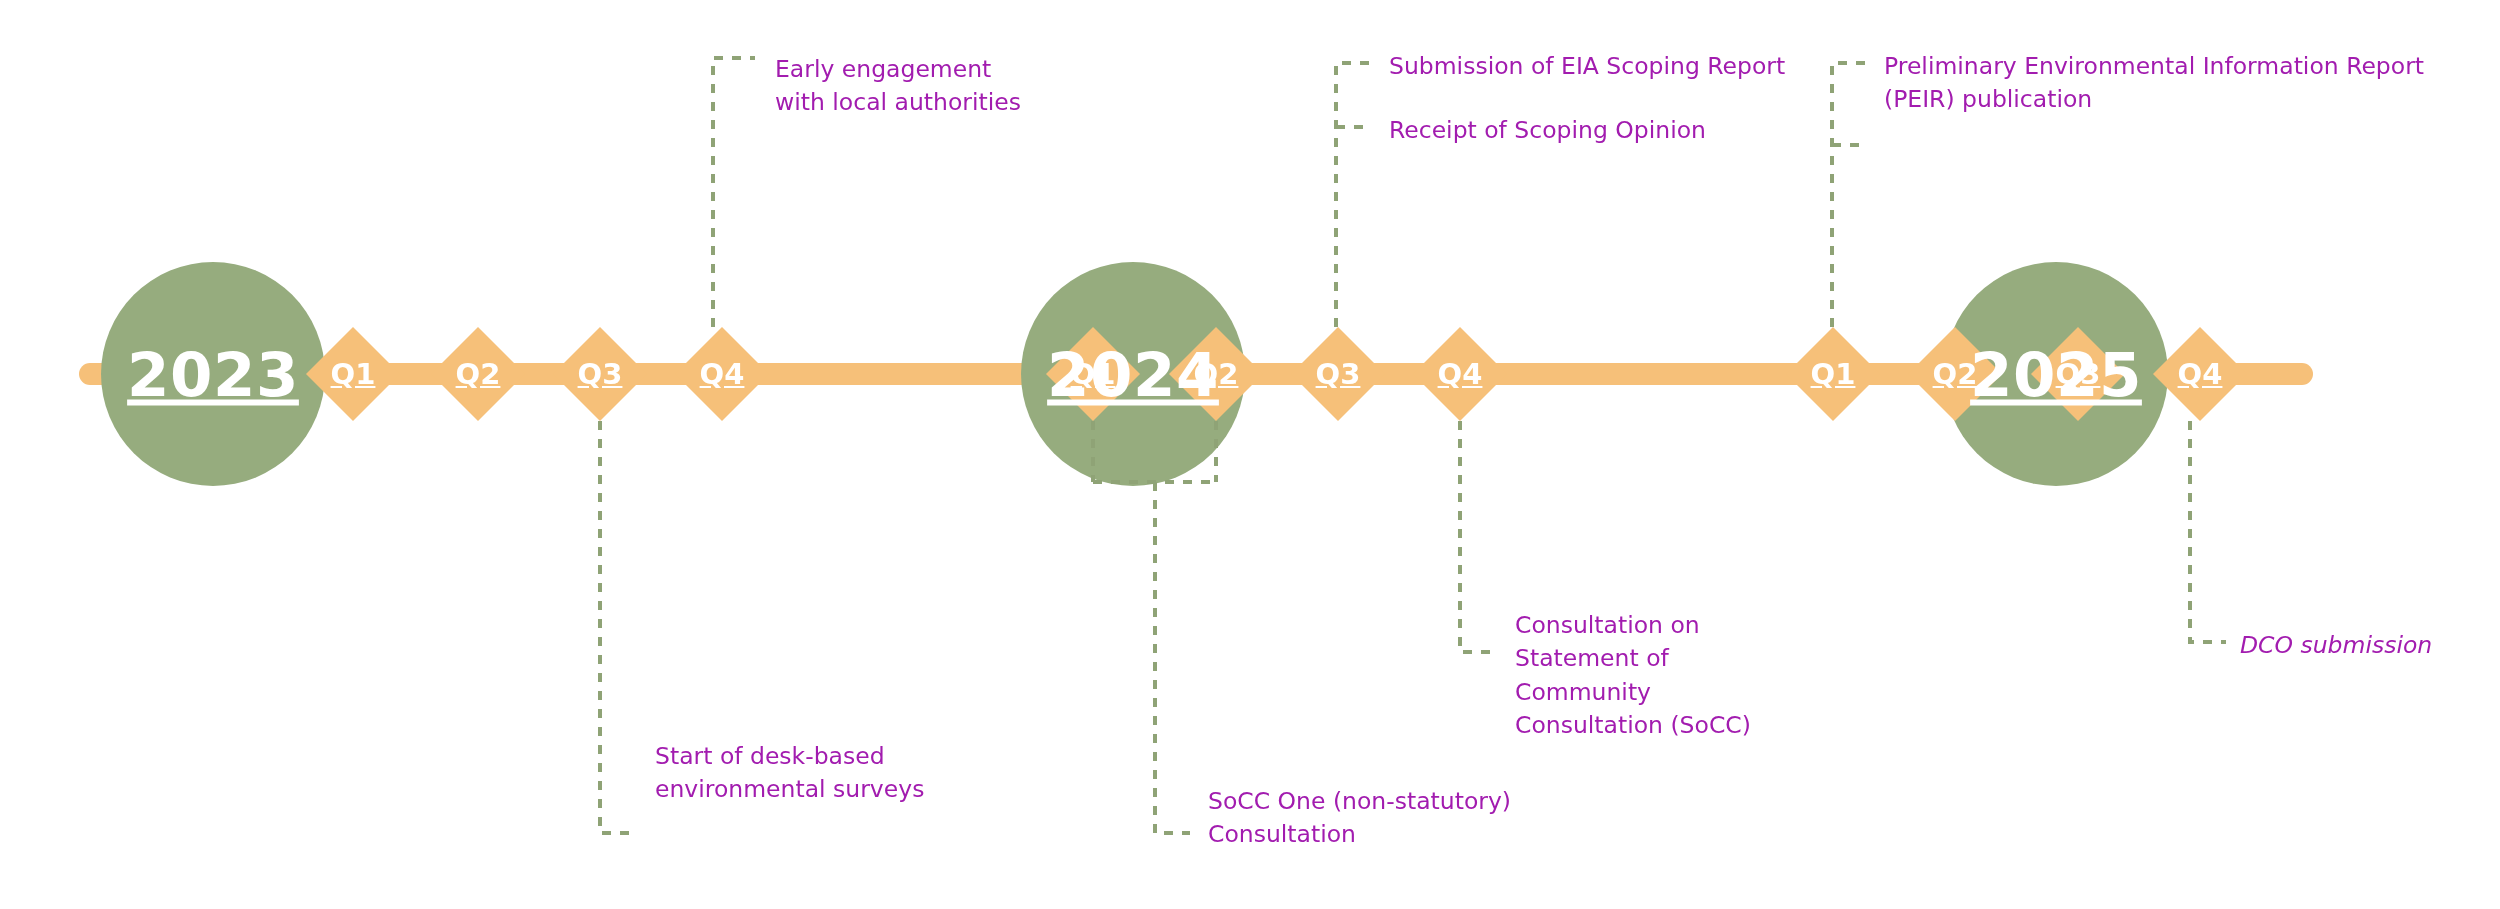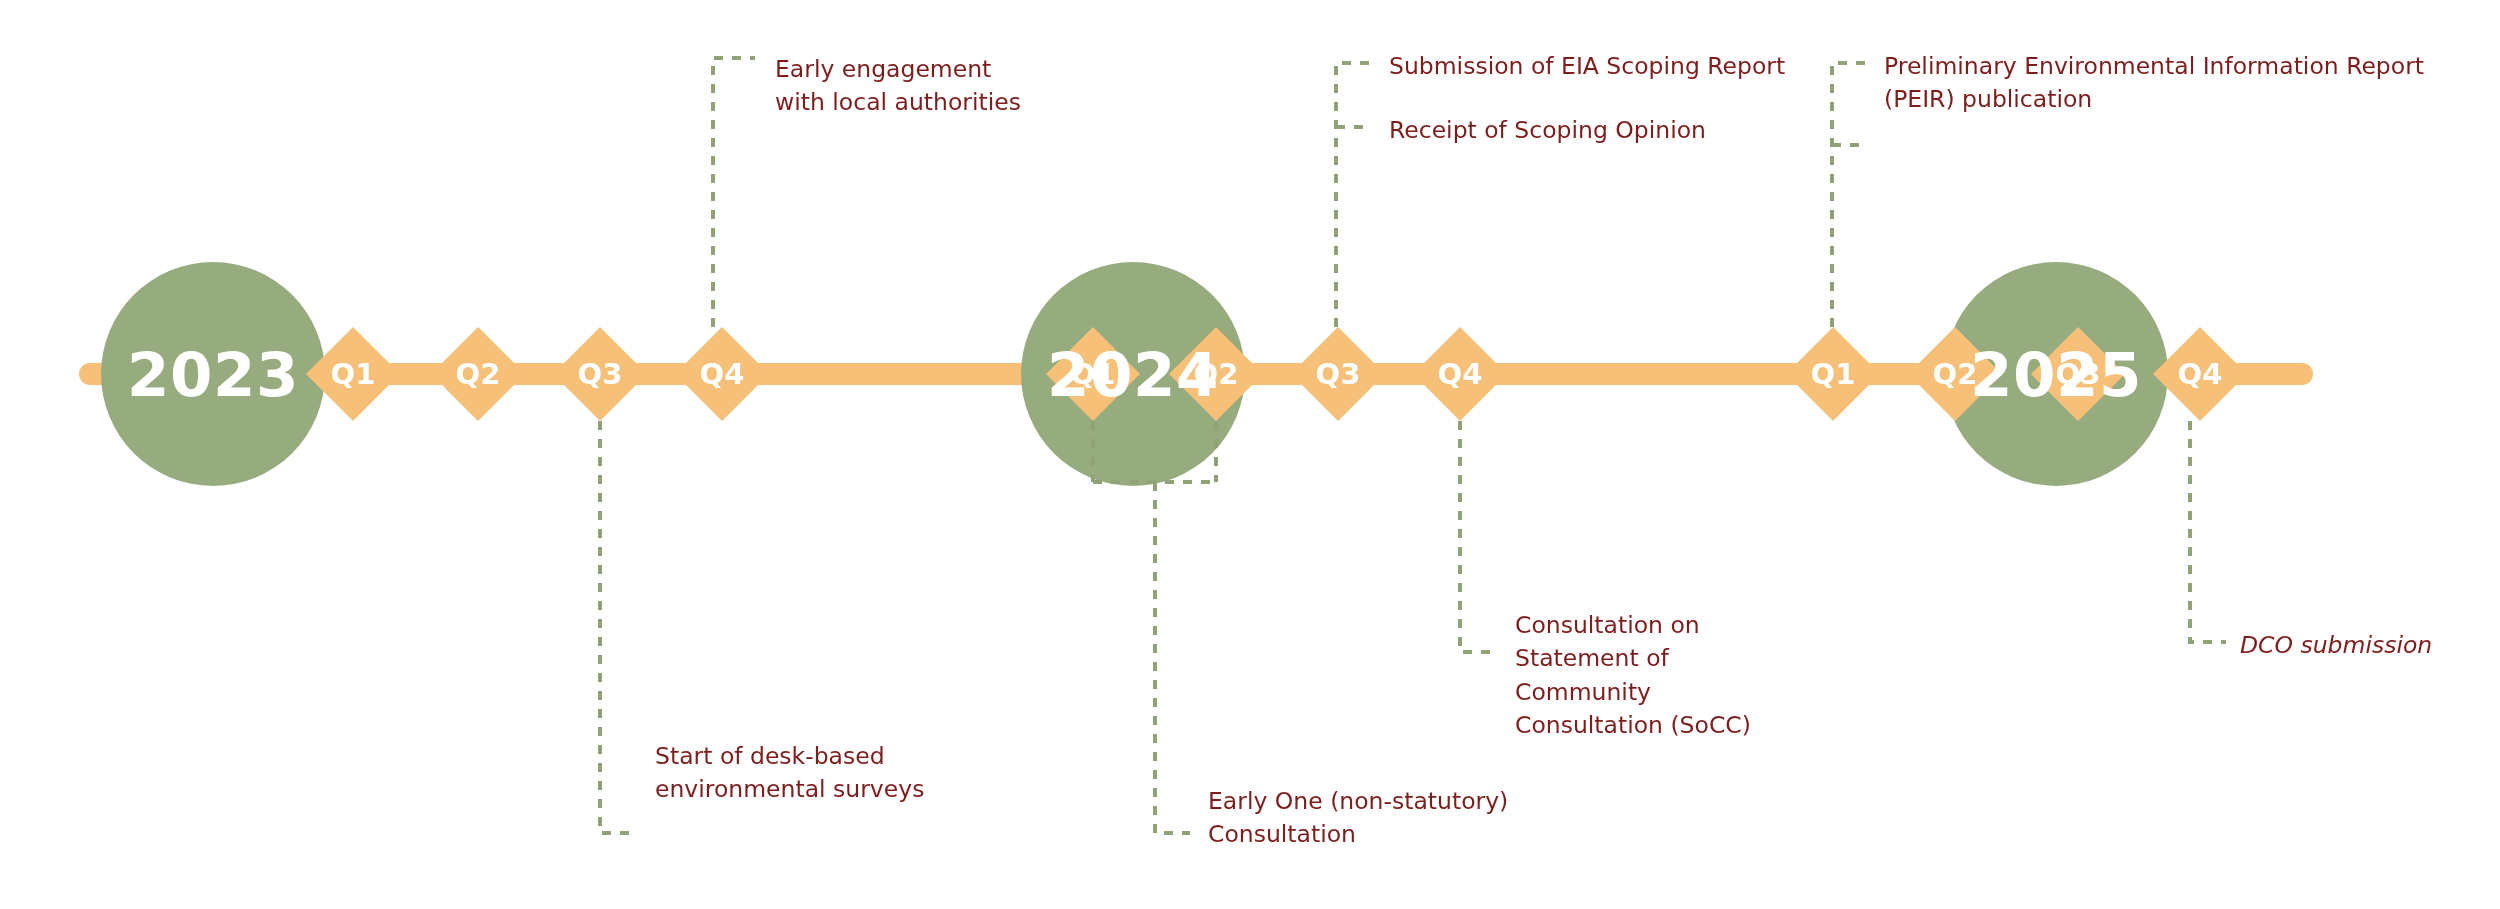--- a/index.html
+++ b/index.html
@@ -25,31 +25,32 @@
     height: 909px;
   }
   .node-label {
     position: absolute;
     color: #ffffff;
     font-weight: bold;
     text-align: center;
     white-space: nowrap;
     transform: translate(-50%, -50%);
     pointer-events: none;
+    text-decoration: underline;
   }
   .year-label {
     font-size: 61px;
     letter-spacing: 0.5px;
   }
   .quarter-label {
     font-size: 29px;
   }
   .annotation {
     position: absolute;
-    color: #7f1d1d;
+    color: #a21caf;
     font-size: 23.5px;
     line-height: 1.42;
     white-space: pre-line;
   }
 </style>
 </head>
 <body>
 
 <div id="timeline-root">
 
@@ -128,21 +129,21 @@
   <div class="node-label quarter-label" style="left:1955px; top:374px;">Q2</div>
   <div class="node-label quarter-label" style="left:2078px; top:374px;">Q3</div>
   <div class="node-label quarter-label" style="left:2200px; top:374px;">Q4</div>
 
   <div class="annotation" style="left:775px; top:53px;">Early engagement
 with local authorities</div>
 
   <div class="annotation" style="left:655px; top:740px;">Start of desk-based
 environmental surveys</div>
 
-  <div class="annotation" style="left:1208px; top:785px;">Early One (non-statutory)
+  <div class="annotation" style="left:1208px; top:785px;">SoCC One (non-statutory)
 Consultation</div>
 
   <div class="annotation" style="left:1389px; top:50px;">Submission of EIA Scoping Report</div>
 
   <div class="annotation" style="left:1389px; top:114px;">Receipt of Scoping Opinion</div>
 
   <div class="annotation" style="left:1515px; top:609px;">Consultation on
 Statement of
 Community
 Consultation (SoCC)</div>

